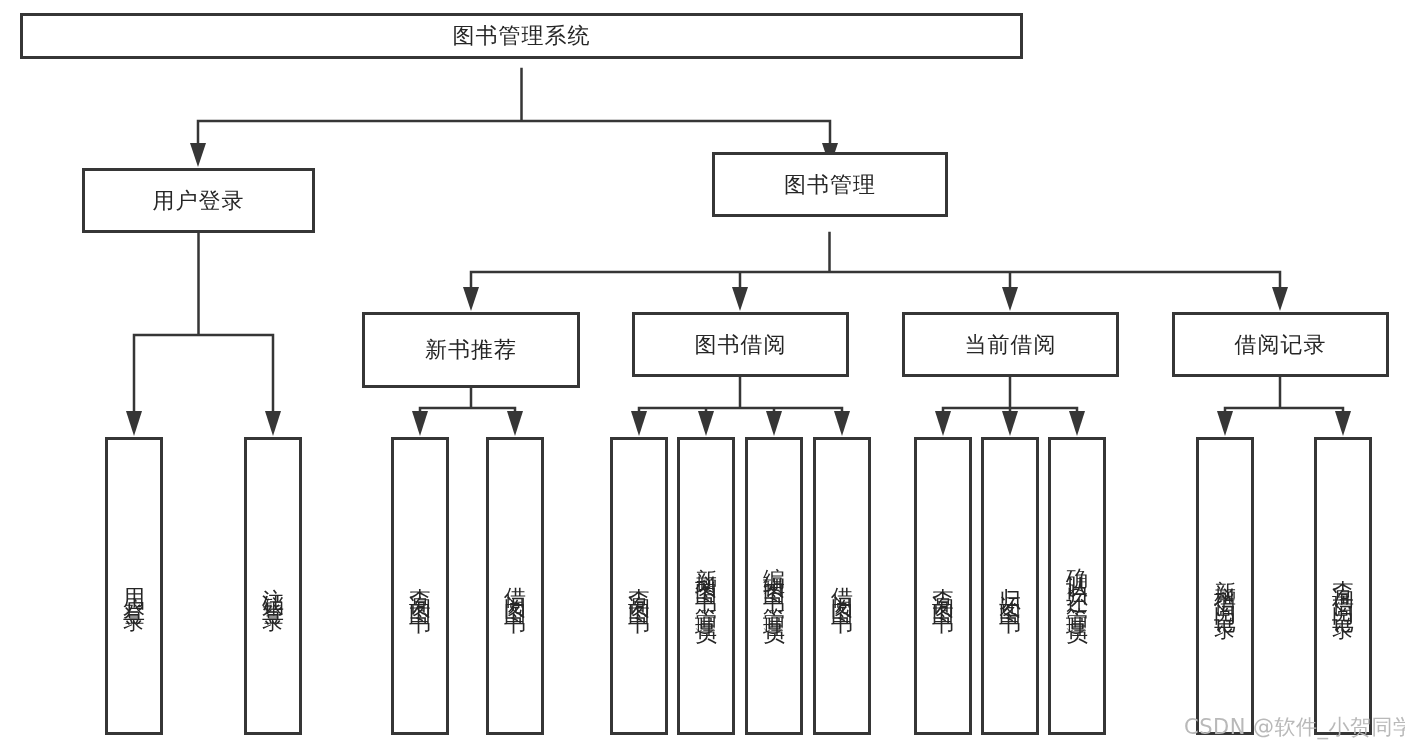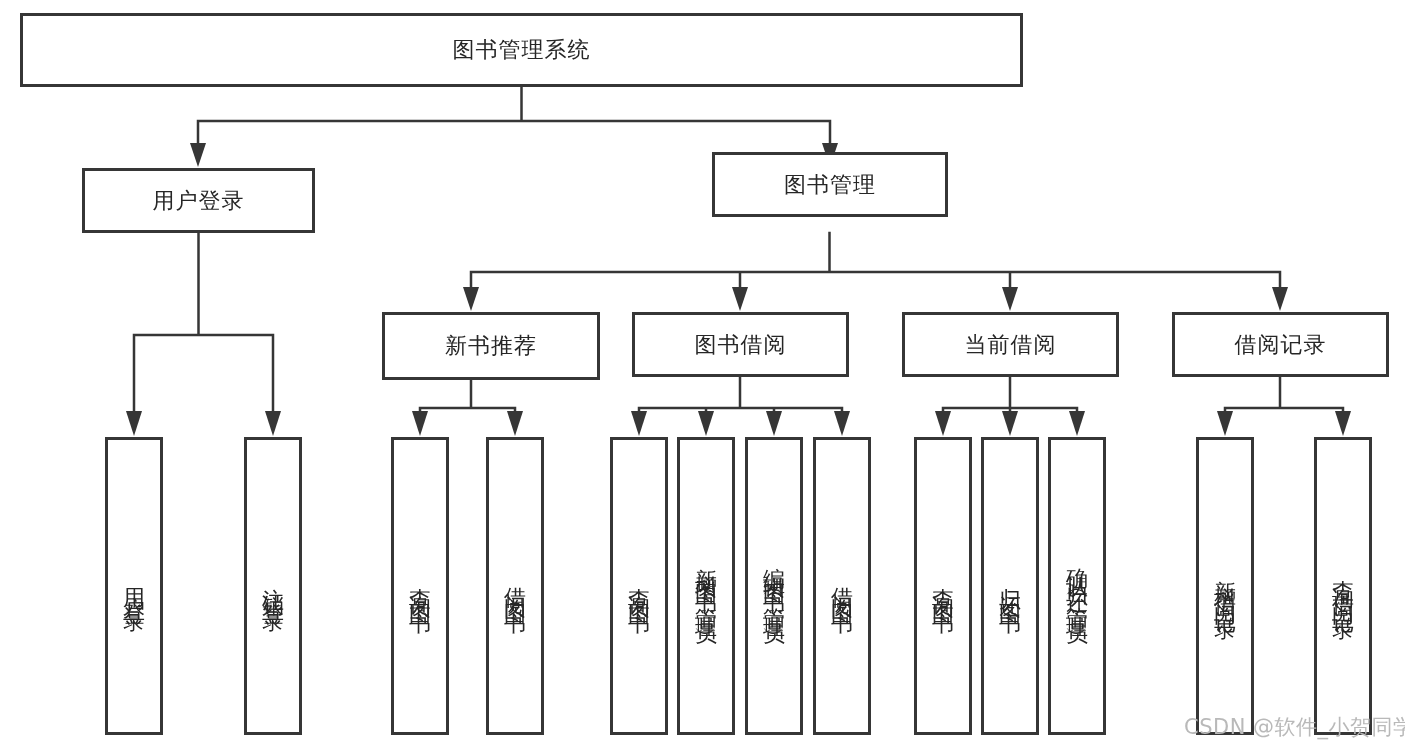--- a/index.html
+++ b/index.html
@@ -60,26 +60,26 @@
       <polygon points="766,411 782,411 774,436"></polygon>
       <polygon points="834,411 850,411 842,436"></polygon>
       <polygon points="935,411 951,411 943,436"></polygon>
       <polygon points="1002,411 1018,411 1010,436"></polygon>
       <polygon points="1069,411 1085,411 1077,436"></polygon>
       <polygon points="1217,411 1233,411 1225,436"></polygon>
       <polygon points="1335,411 1351,411 1343,436"></polygon>
     </g>
   </svg>
 
-  <div class="box" style="left:20px;top:13px;width:1003px;height:74px;">图书管理系统</div>
+  <div class="box" style="left:20px;top:13px;width:1003px;height:46px;">图书管理系统</div>
 
   <div class="box" style="left:82px;top:168px;width:233px;height:65px;">用户登录</div>
   <div class="box" style="left:712px;top:152px;width:236px;height:65px;">图书管理</div>
 
-  <div class="box" style="left:382px;top:312px;width:218px;height:68px;">新书推荐</div>
+  <div class="box" style="left:362px;top:312px;width:218px;height:76px;">新书推荐</div>
   <div class="box" style="left:632px;top:312px;width:217px;height:65px;">图书借阅</div>
   <div class="box" style="left:902px;top:312px;width:217px;height:65px;">当前借阅</div>
   <div class="box" style="left:1172px;top:312px;width:217px;height:65px;">借阅记录</div>
 
   <div class="box vbox" style="left:105px;top:437px;width:58px;height:298px;">用户登录</div>
   <div class="box vbox" style="left:244px;top:437px;width:58px;height:298px;">注销登录</div>
 
   <div class="box vbox" style="left:391px;top:437px;width:58px;height:298px;">查询图书</div>
   <div class="box vbox" style="left:486px;top:437px;width:58px;height:298px;">借阅图书</div>
 

